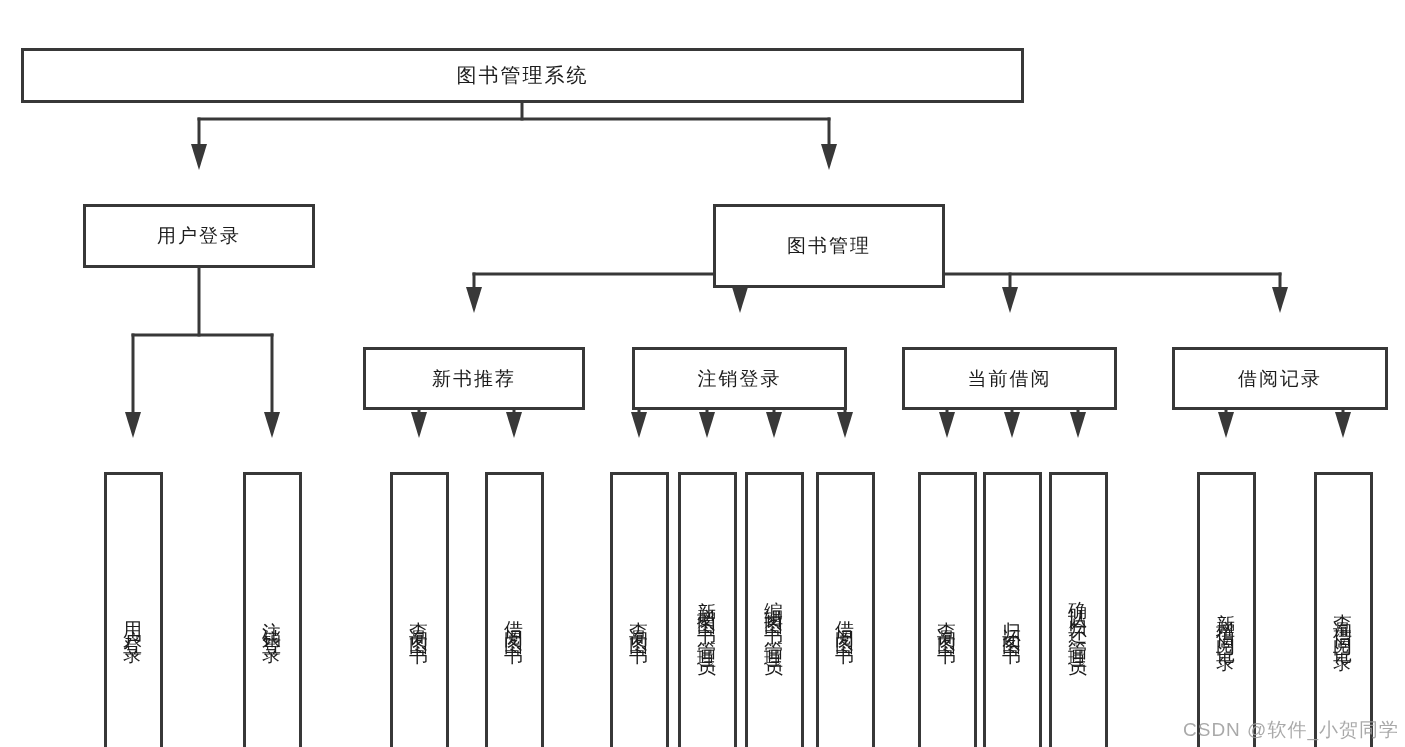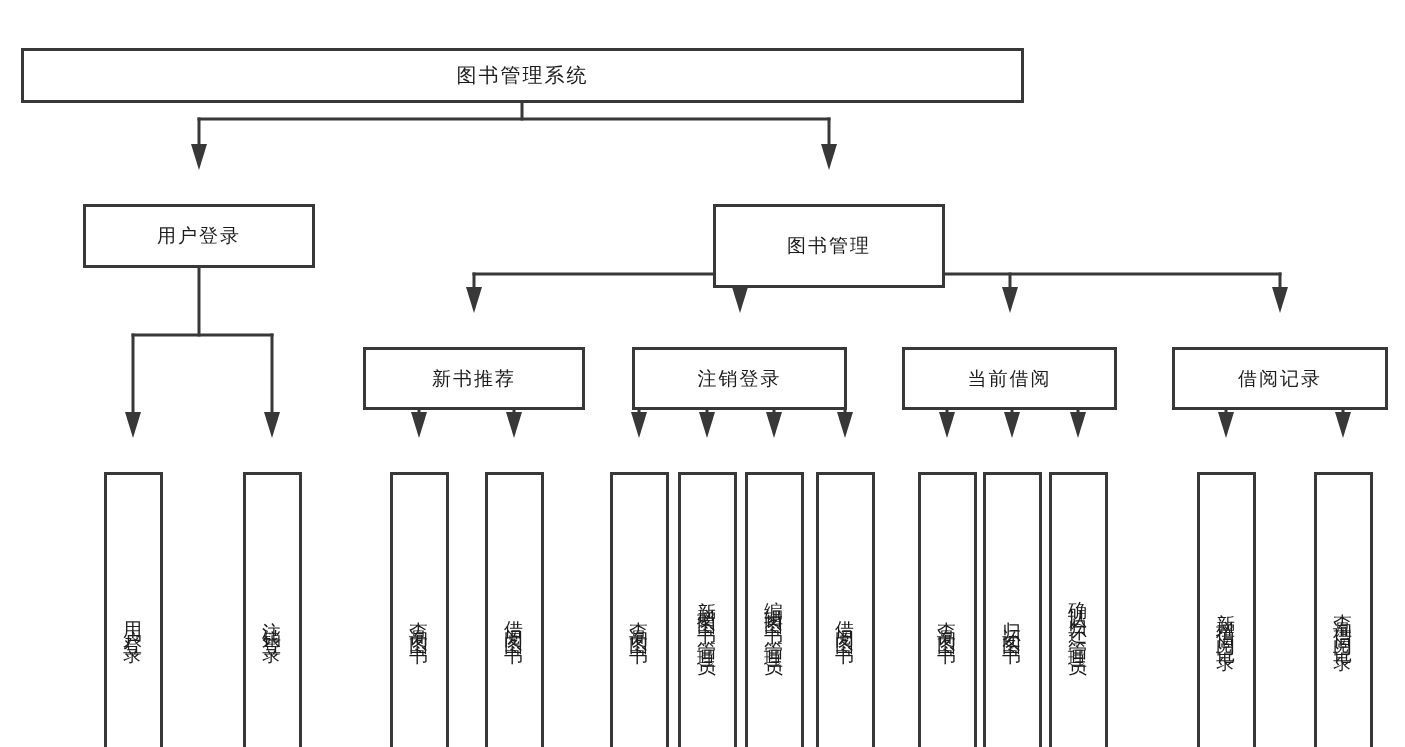--- a/index.html
+++ b/index.html
@@ -76,20 +76,21 @@
       <polygon points="1004,412 1020,412 1012,438" fill="#383838"></polygon>
       <line x1="1078" y1="405" x2="1078" y2="418" stroke="#383838" stroke-width="3" stroke-linecap="square"></line>
       <polygon points="1070,412 1086,412 1078,438" fill="#383838"></polygon>
       <line x1="1280" y1="373" x2="1280" y2="405" stroke="#383838" stroke-width="3" stroke-linecap="square"></line>
       <line x1="1226" y1="405" x2="1343" y2="405" stroke="#383838" stroke-width="3" stroke-linecap="square"></line>
       <line x1="1226" y1="405" x2="1226" y2="418" stroke="#383838" stroke-width="3" stroke-linecap="square"></line>
       <polygon points="1218,412 1234,412 1226,438" fill="#383838"></polygon>
       <line x1="1343" y1="405" x2="1343" y2="418" stroke="#383838" stroke-width="3" stroke-linecap="square"></line>
       <polygon points="1335,412 1351,412 1343,438" fill="#383838"></polygon>
     </svg>
+  <div id="watermark">CSDN @软件_小贺同学</div>
 <div class="box h-box root-box" style="left: 21px; top: 13px; width: 1003px; height: 55px;">
       <span class="label">图书管理系统</span>
     </div>
     <div class="box h-box" style="left: 83px; top: 169px; width: 232px; height: 64px;">
       <span class="label">用户登录</span>
     </div>
     <div class="box h-box" style="left: 713px; top: 169px; width: 232px; height: 84px;">
       <span class="label">图书管理</span>
     </div>
     <div class="box h-box" style="left: 363px; top: 312px; width: 222px; height: 63px;">

